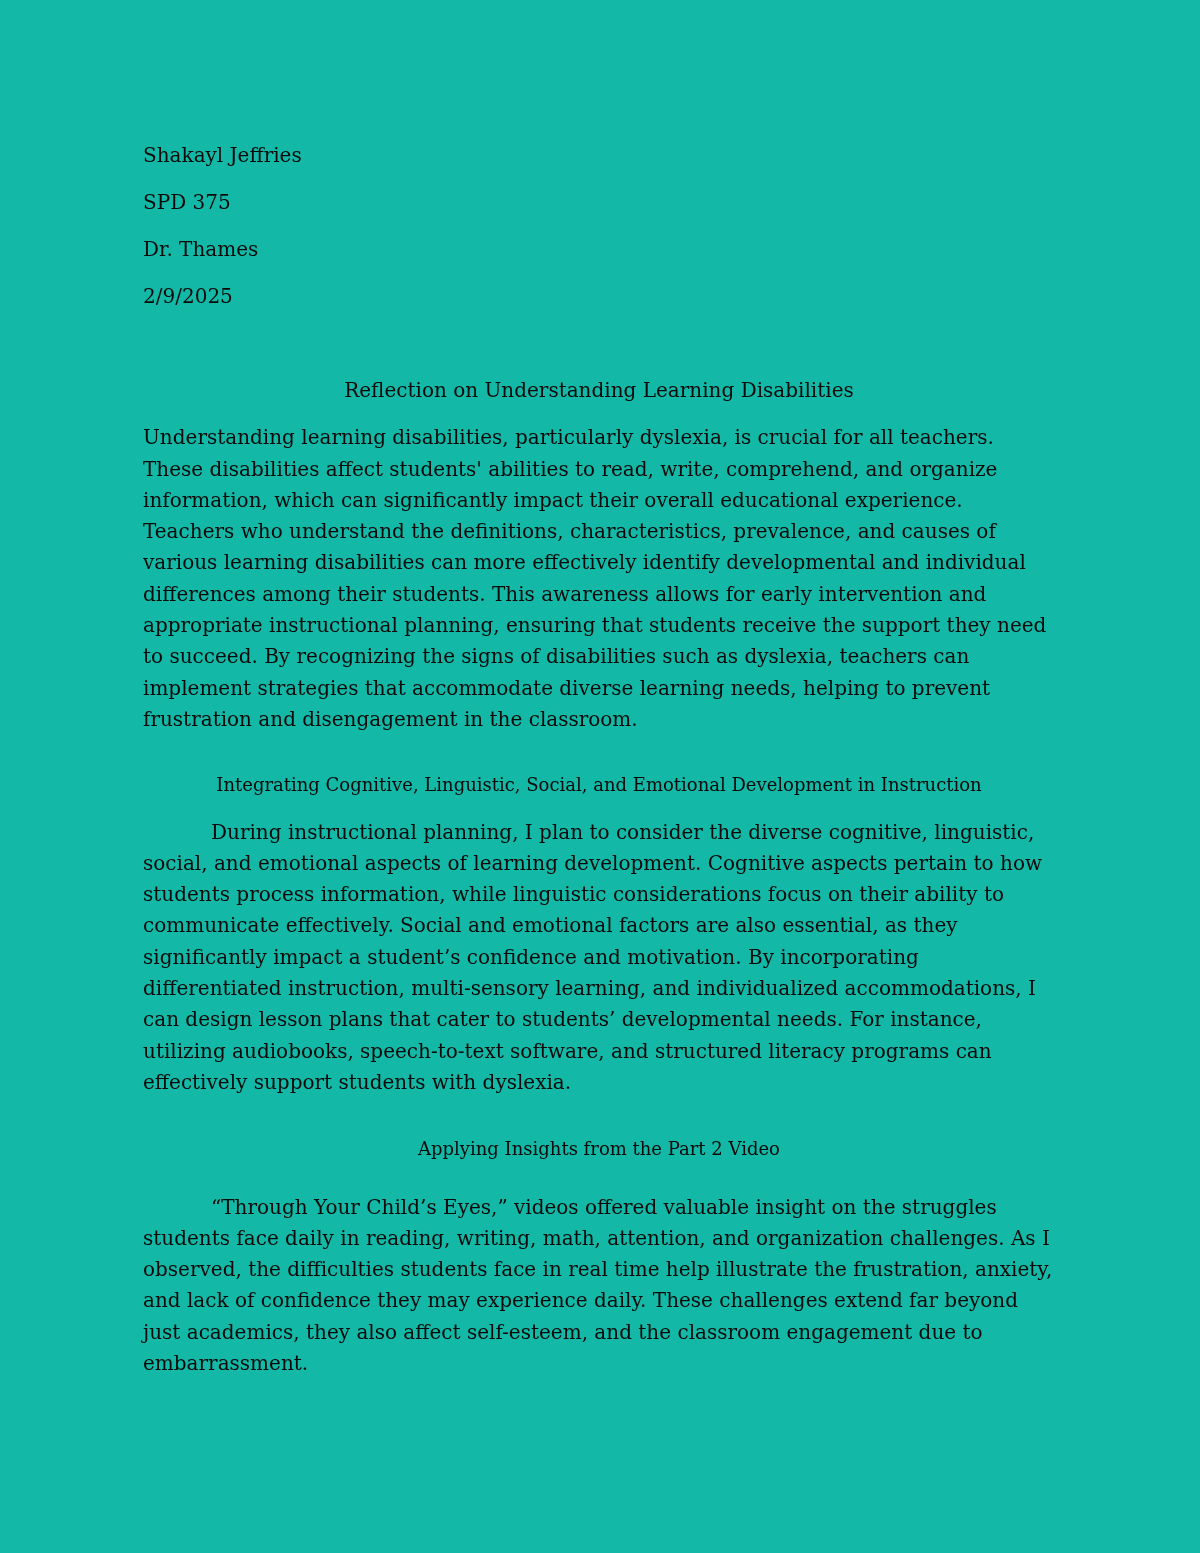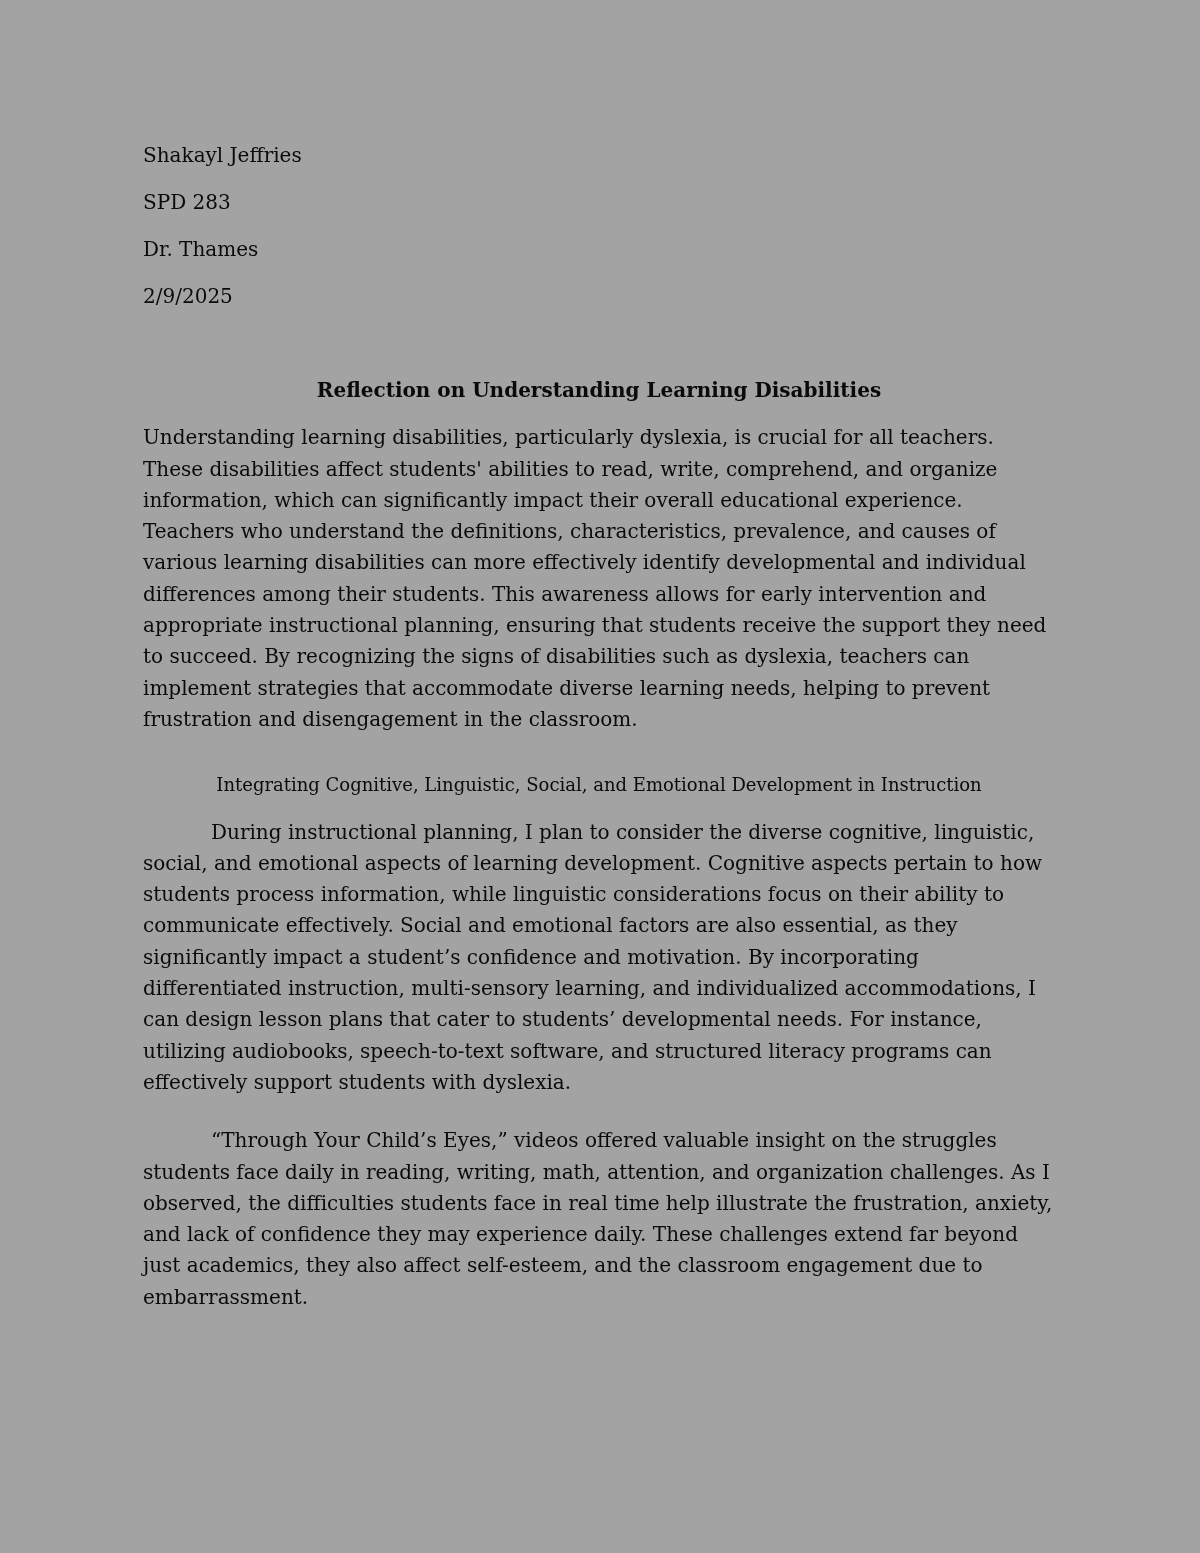--- a/index.html
+++ b/index.html
@@ -5,37 +5,37 @@
   html, body {
     margin: 0;
     padding: 0;
     background: #ffffff;
   }
   .page {
     position: relative;
     width: 1200px;
     height: 1553px;
     box-sizing: border-box;
-    background: #a3a3a3;
+    background: #14b8a6;
     padding: 132px 145px 0 143px;
     font-family: "DejaVu Serif", "Liberation Serif", serif;
     font-size: 20px;
     line-height: 31.3px;
     color: #0a0a0a;
     overflow: hidden;
   }
   .hdr-line {
     margin: 0;
     line-height: 47px;
     text-align: left;
   }
   .doc-title {
     margin: 55px 0 12px 0;
     font-size: 20px;
-    font-weight: bold;
+    font-weight: normal;
     text-align: center;
     line-height: 31.3px;
   }
   .section-heading {
     margin: 34px 0 0 0;
     font-size: 18px;
     font-weight: normal;
     text-align: center;
     line-height: 31.3px;
   }
@@ -51,31 +51,32 @@
   .mt-p3 { margin-top: 27px; }
   .mt-p4 { margin-top: 36px; }
 </style>
 </head>
 <body>
 
 <div class="page">
 
   <p class="hdr-line">Shakayl Jeffries</p>
 
-  <p class="hdr-line">SPD 283</p>
+  <p class="hdr-line">SPD 375</p>
 
   <p class="hdr-line">Dr. Thames</p>
 
   <p class="hdr-line">2/9/2025</p>
 
   <h1 class="doc-title">Reflection on Understanding Learning Disabilities</h1>
 
   <p class="para">Understanding learning disabilities, particularly dyslexia, is crucial for all teachers. These disabilities affect students' abilities to read, write, comprehend, and organize information, which can significantly impact their overall educational experience. Teachers who understand the definitions, characteristics, prevalence, and causes of various learning disabilities can more effectively identify developmental and individual differences among their students. This awareness allows for early intervention and appropriate instructional planning, ensuring that students receive the support they need to succeed. By recognizing the signs of disabilities such as dyslexia, teachers can implement strategies that accommodate diverse learning needs, helping to prevent frustration and disengagement in the classroom.</p>
 
   <h2 class="section-heading">Integrating Cognitive, Linguistic, Social, and Emotional Development in Instruction</h2>
 
   <p class="para indent mt-p2">During instructional planning, I plan to consider the diverse cognitive, linguistic, social, and emotional aspects of learning development. Cognitive aspects pertain to how students process information, while linguistic considerations focus on their ability to communicate effectively. Social and emotional factors are also essential, as they significantly impact a student’s confidence and motivation. By incorporating differentiated instruction, multi-sensory learning, and individualized accommodations, I can design lesson plans that cater to students’ developmental needs. For instance, utilizing audiobooks, speech-to-text software, and structured literacy programs can effectively support students with dyslexia.</p>
 
+  <h2 class="section-heading mt-h3">Applying Insights from the Part 2 Video</h2>
 
   <p class="para indent mt-p3">“Through Your Child’s Eyes,” videos offered valuable insight on the struggles students face daily in reading, writing, math, attention, and organization challenges. As I observed, the difficulties students face in real time help illustrate the frustration, anxiety, and lack of confidence they may experience daily. These challenges extend far beyond just academics, they also affect self-esteem, and the classroom engagement due to embarrassment.</p>
 
 
 </div>
 
 </body></html>

